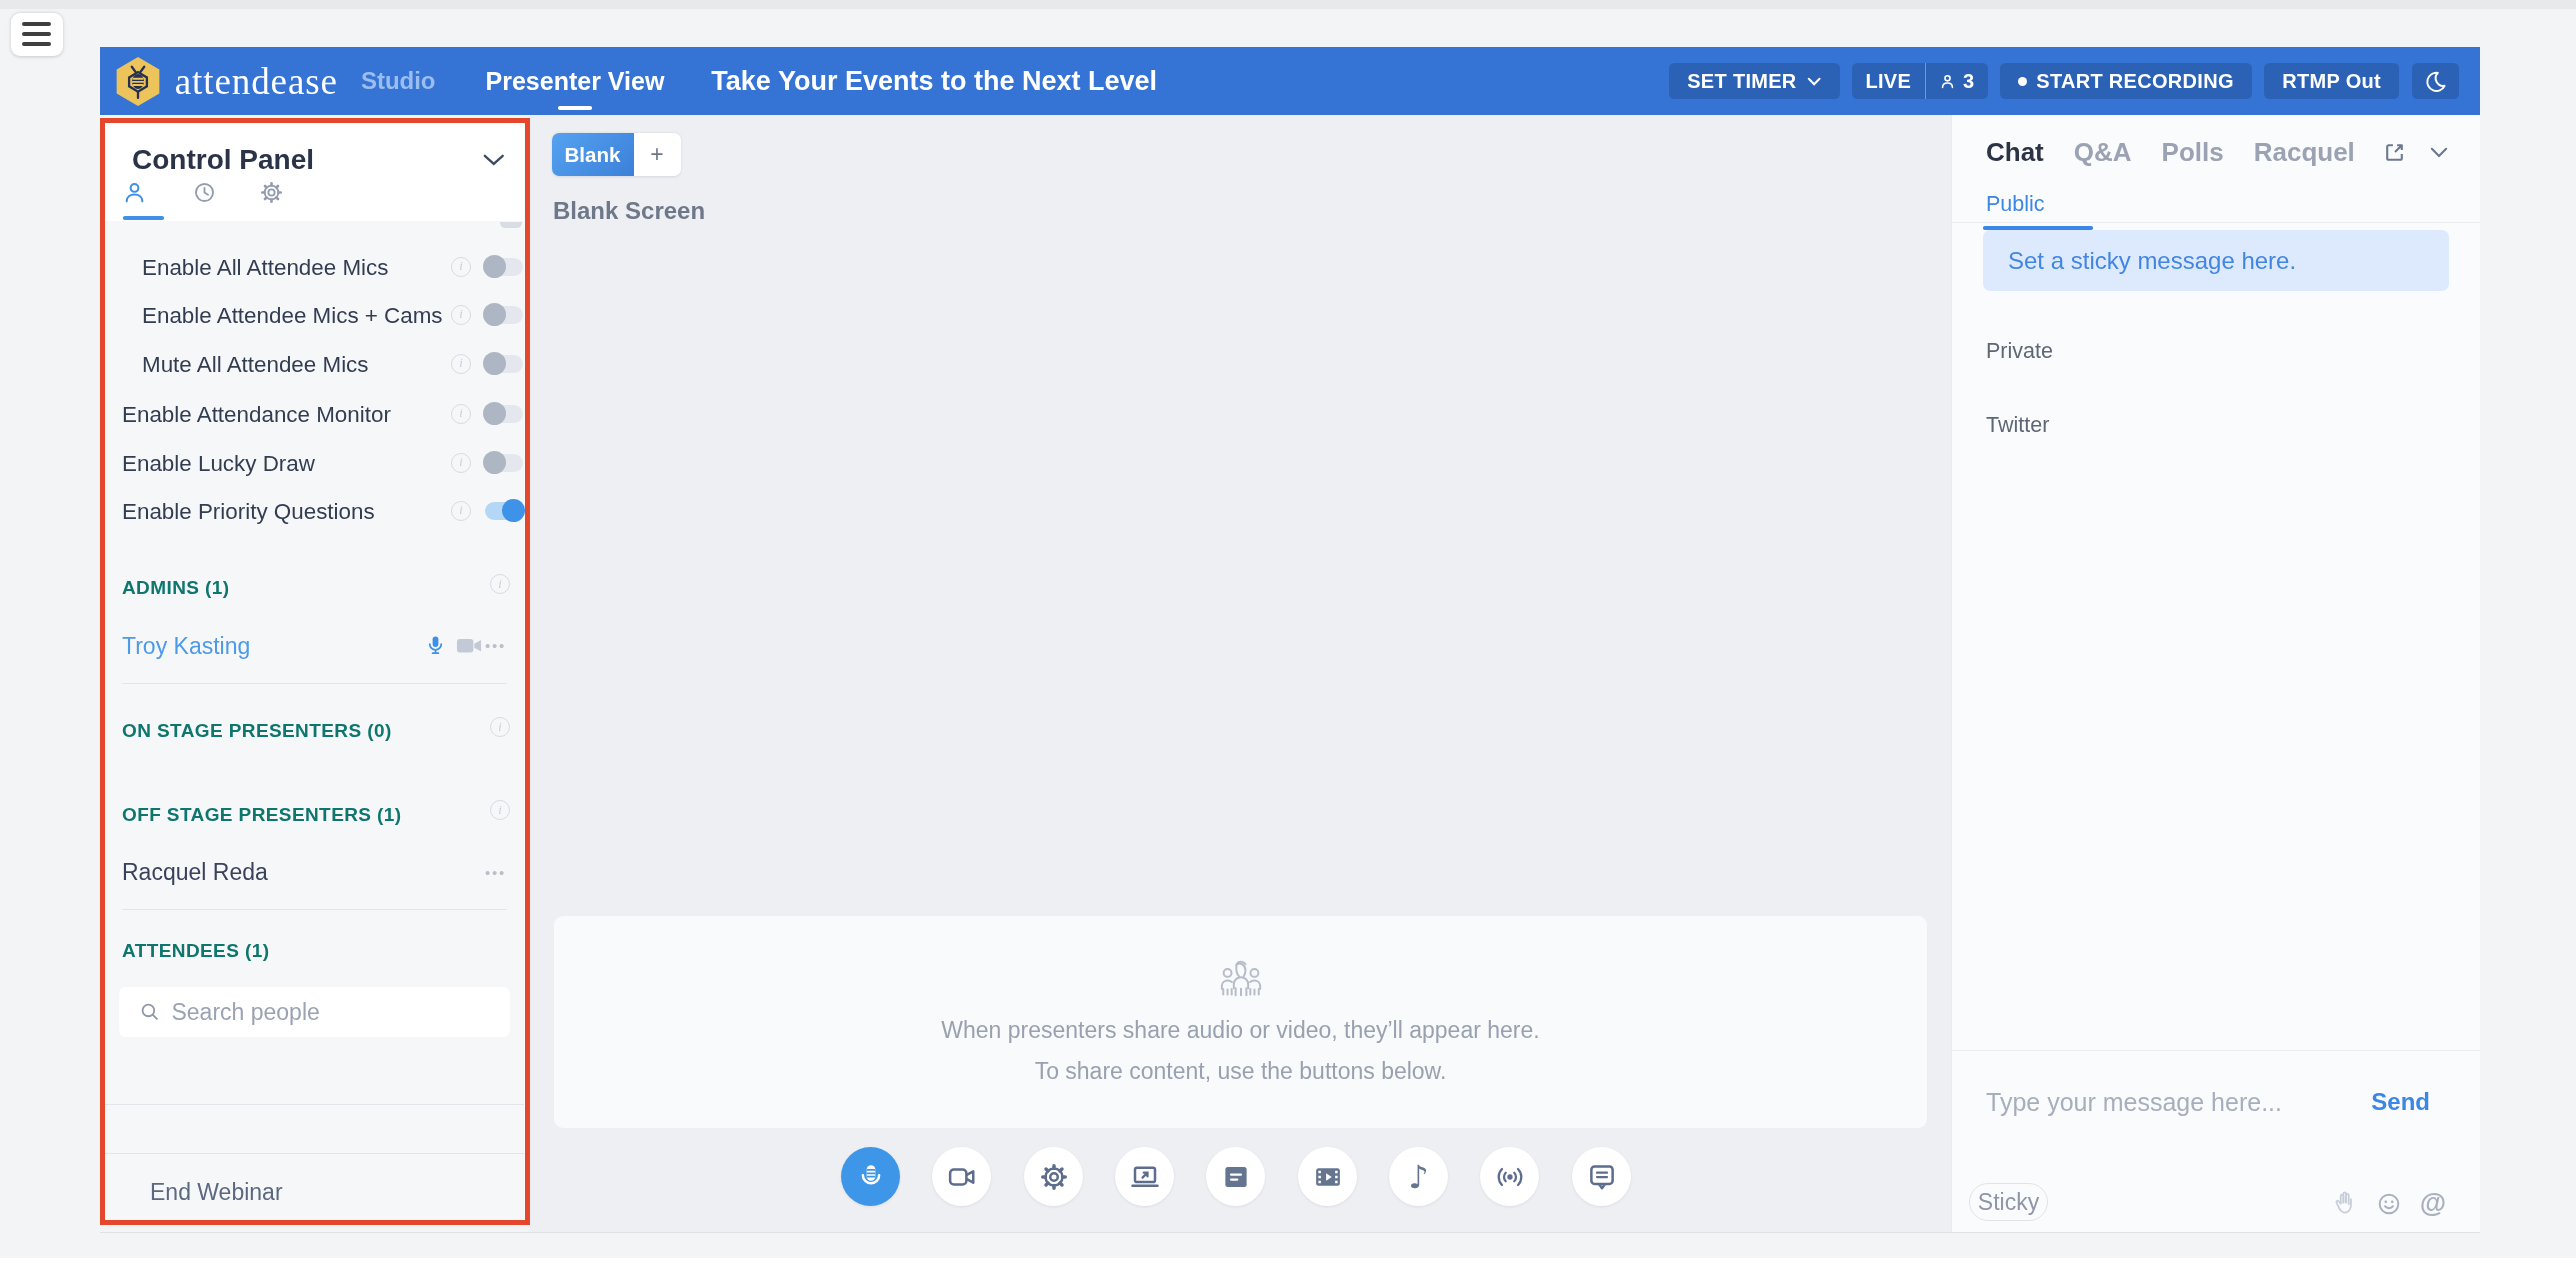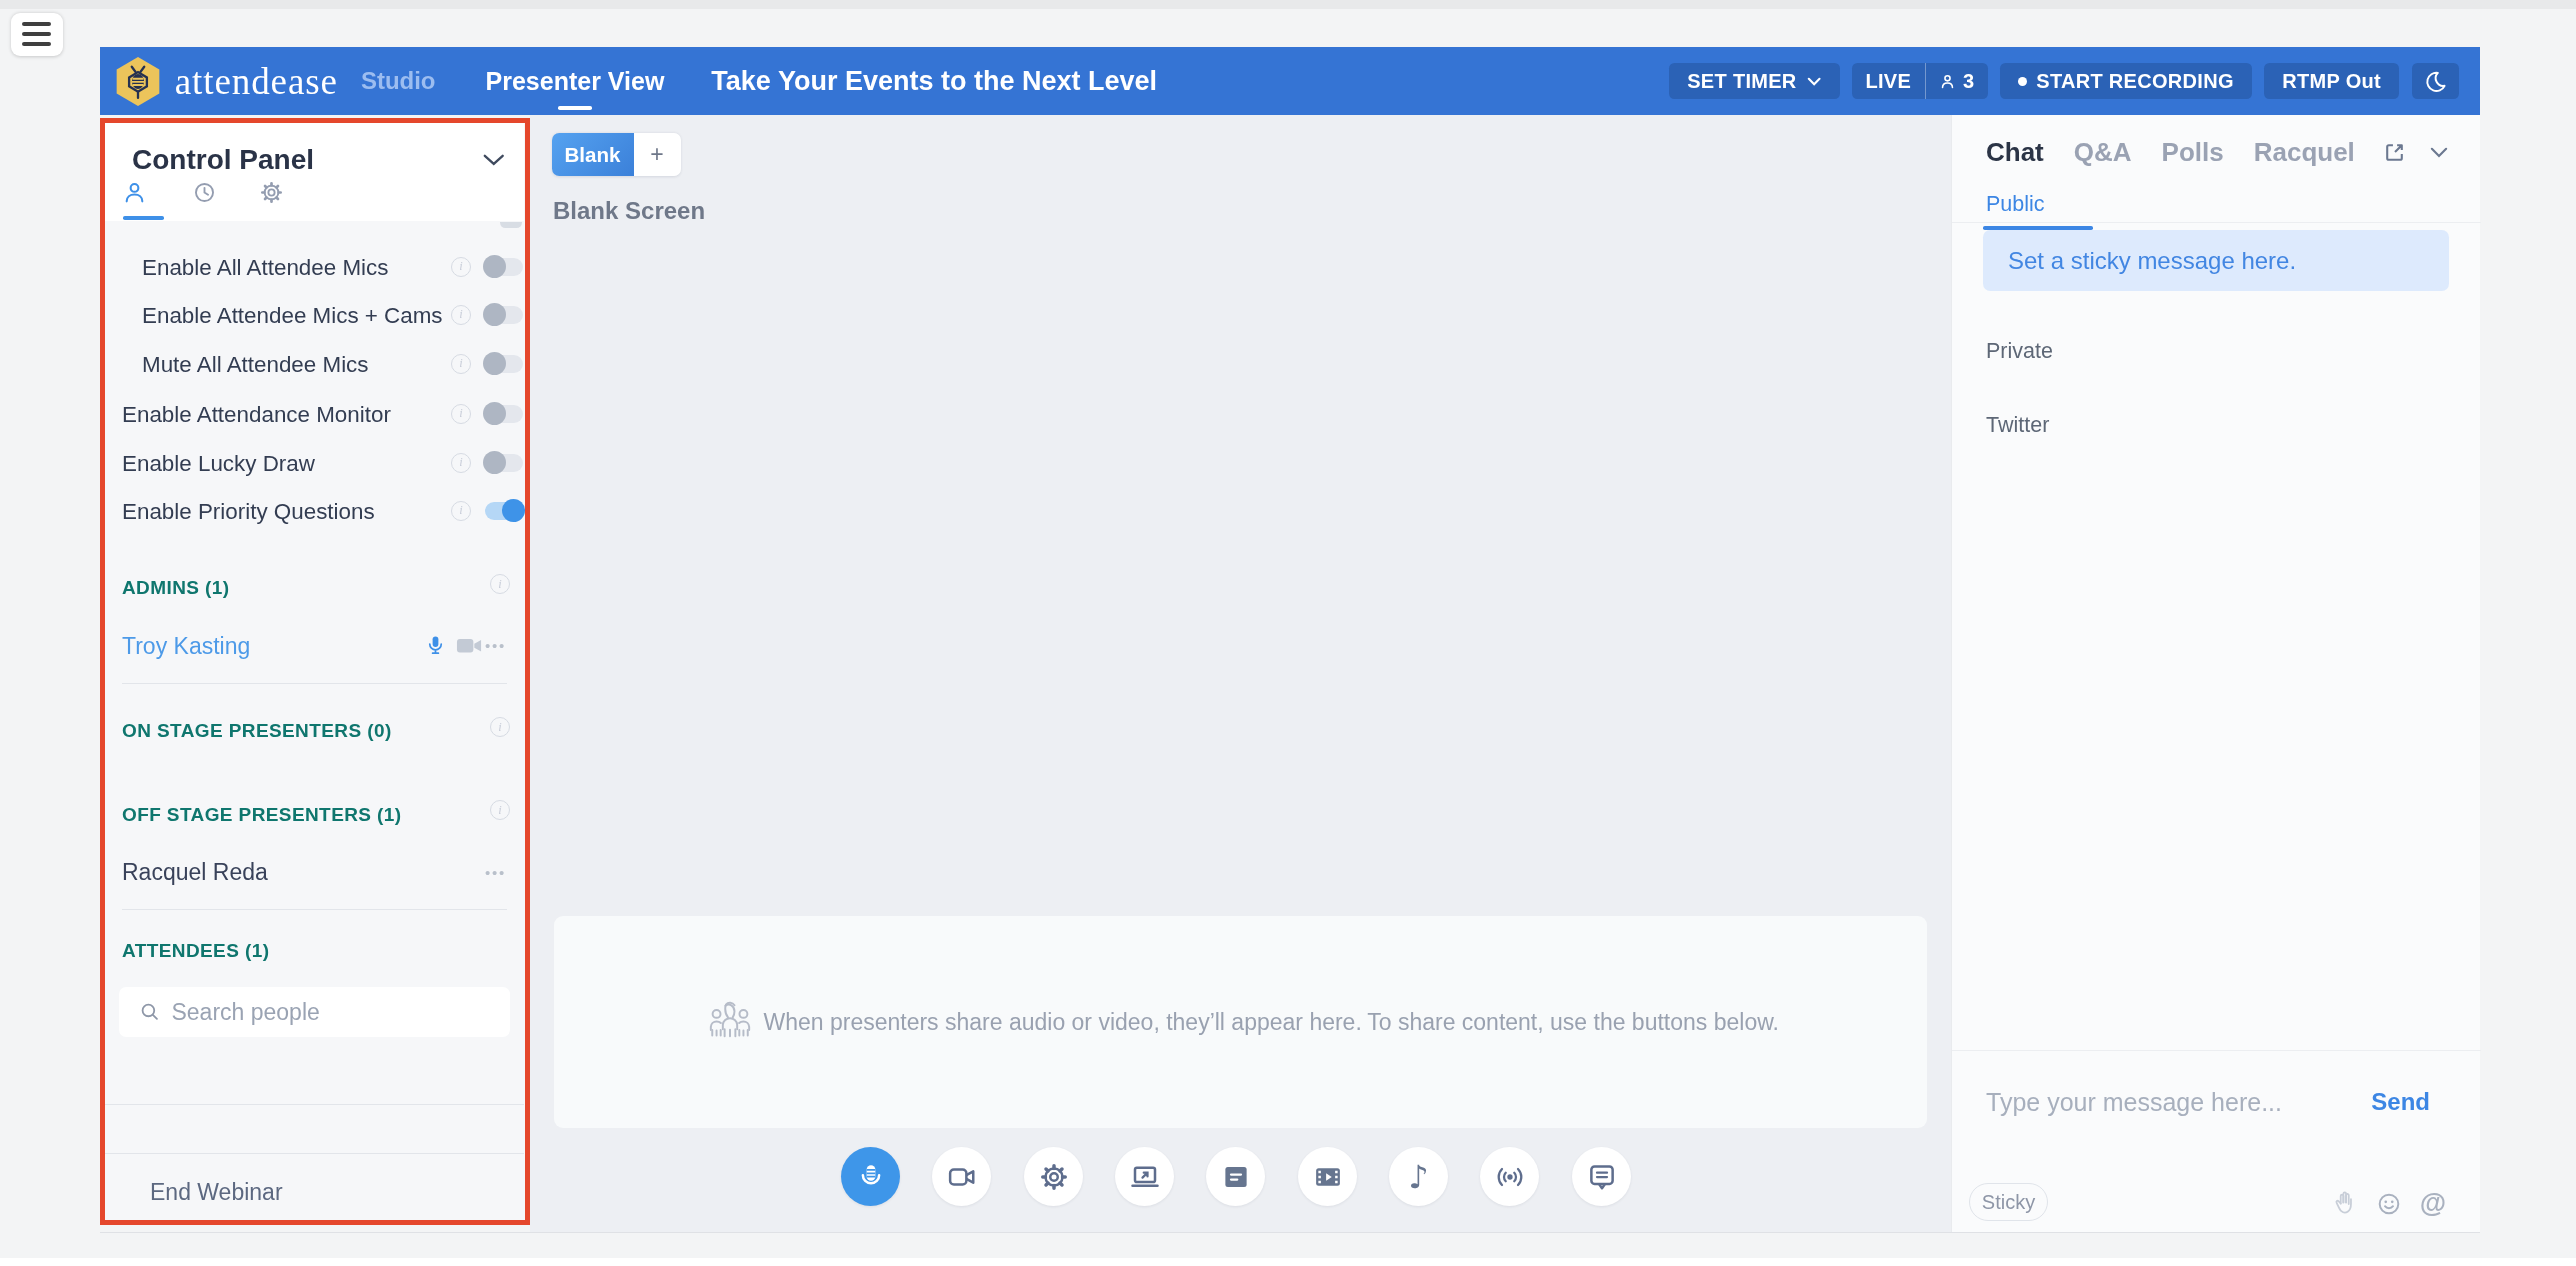--- a/index.html
+++ b/index.html
@@ -91,21 +91,21 @@
   #cp-search input::placeholder { color:#9aa3b3; }
   #end-webinar { position:absolute; left:45px; top:1056px; font-size:23px; color:#5c6880; cursor:pointer; }
 
   
   #main-area { left:530px; top:115px; width:1421px; height:1117px; background:#edeff3; }
   #scene-tabs { position:absolute; left:21.5px; top:18px; height:43px; display:flex; border-radius:7.2px; overflow:hidden; box-shadow:0 0.9px 2.7px rgba(30,40,70,.12); }
   #scene-tab-blank { width:82px; background:linear-gradient(135deg,#55a2f0,#3b80d9); color:#fff; font-size:20.6px; font-weight:bold; display:flex; align-items:center; justify-content:center; cursor:pointer; }
   #scene-tab-add { width:47px; background:#fff; color:#6e7789; font-size:23px; display:flex; align-items:center; justify-content:center; cursor:pointer; }
   #scene-title { position:absolute; left:23px; top:82px; font-size:24px; font-weight:bold; color:#6f7889; }
 
-  #stage-empty { position:absolute; left:24px; top:801px; width:1373px; height:212px; background:#f8fafb; border-radius:9px; display:flex; flex-direction:row; align-items:center; justify-content:center; gap:5.4px; }
+  #stage-empty { position:absolute; left:24px; top:801px; width:1373px; height:212px; background:#f8fafb; border-radius:9px; display:flex; flex-direction:column; align-items:center; justify-content:center; gap:5.4px; }
   #stage-empty .line { font-size:23px; color:#99a1b0; line-height:36px; text-align:center; }
   #group-icon { color:#b6bcc8; margin-bottom:9px; }
 
   .tool-circle {
     position:absolute; top:1032px; width:59px; height:59px; border-radius:50%; background:#fff;
     box-shadow:0 0.9px 2.7px rgba(30,40,70,.08); display:flex; align-items:center; justify-content:center;
     color:#5e6d8d; cursor:pointer;
   }
   .tool-circle.active { background:#3e96e9; color:#fff; }
   .music-glyph { font-size:32px; color:#66758f; font-family:"DejaVu Sans",sans-serif; }
@@ -120,21 +120,21 @@
   .chat-subtab { font-size:21.5px; color:#5d6776; cursor:pointer; position:relative; padding-bottom:12.5px; }
   .chat-subtab.active { color:#3c86e4; }
   .chat-subtab.active::after { content:""; position:absolute; left:-2.7px; right:-2.7px; bottom:0; height:3.6px; background:#3c86e4; border-radius:1.8px; }
   #chat-subtab-divider { position:absolute; left:0; top:107px; width:529px; height:0.9px; background:#eceef1; }
   #sticky-banner { position:absolute; left:31px; top:115px; width:466px; height:61px; background:#ddeafd; border-radius:7.2px; display:flex; align-items:center; padding-left:25px; }
   #sticky-banner span { font-size:24px; color:#4286e2; }
   #composer-divider { position:absolute; left:0; top:935px; width:529px; height:0.9px; background:#eceef1; }
   #composer-input { position:absolute; left:34px; top:973px; width:340px; border:none; outline:none; background:transparent; font-size:25px; font-family:"Liberation Sans",sans-serif; color:#39425a; }
   #composer-input::placeholder { color:#a7afbd; }
   #send-button { position:absolute; right:50px; top:973px; font-size:24px; font-weight:bold; color:#3c86e4; cursor:pointer; }
-  #sticky-pill { position:absolute; left:17px; top:1068px; width:79px; height:38px; border:1.8px solid #e0e4ea; border-radius:19px; display:flex; align-items:center; justify-content:center; font-size:20px; color:#8e96a7; cursor:pointer; }
+  #sticky-pill { position:absolute; left:17px; top:1068px; width:79px; height:38px; border:1.8px solid #e0e4ea; border-radius:19px; display:flex; align-items:center; justify-content:center; font-size:23px; color:#8e96a7; cursor:pointer; }
   #composer-icons { position:absolute; right:34px; top:1073px; display:flex; gap:18px; align-items:center; }
   #hand-icon { color:#c8ced8; }
   #smiley-icon { color:#a9b1bf; }
   #at-icon { font-size:27px; color:#a9b1bf; font-weight:bold; }
 </style>
 </head>
 <body>
 
 <div class="abs" id="top-strip"></div>
 <div class="abs" id="bottom-strip"></div>

